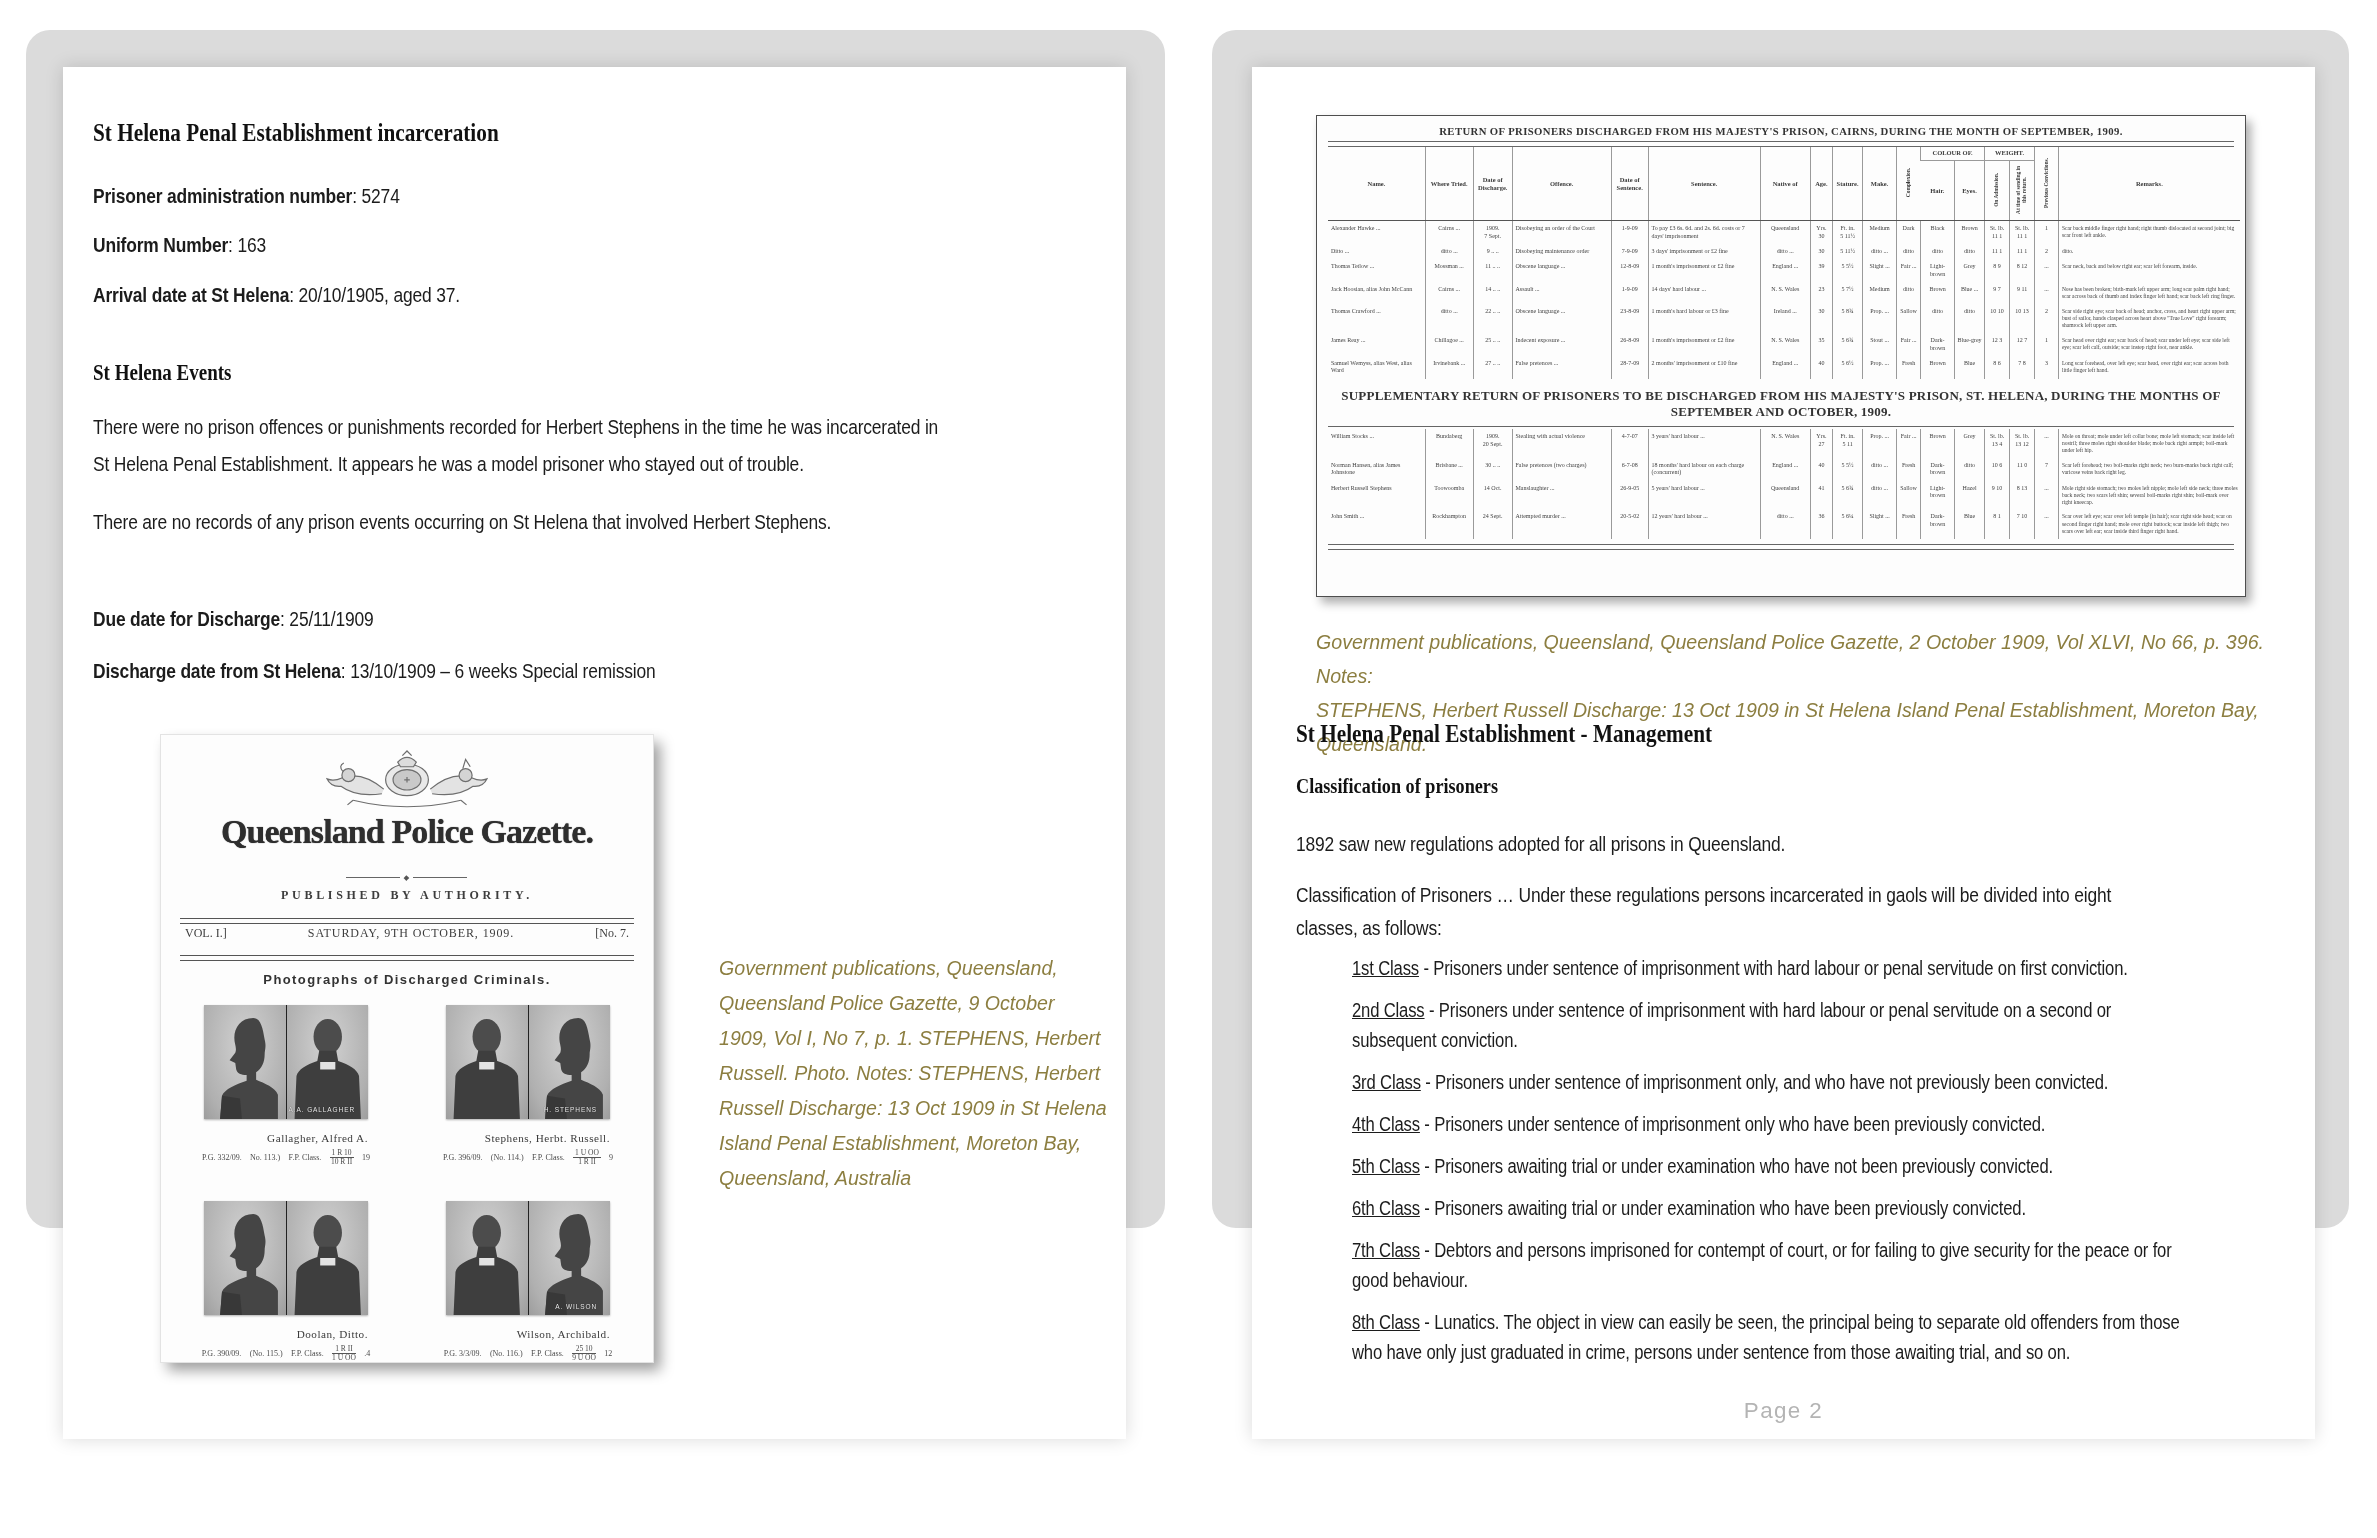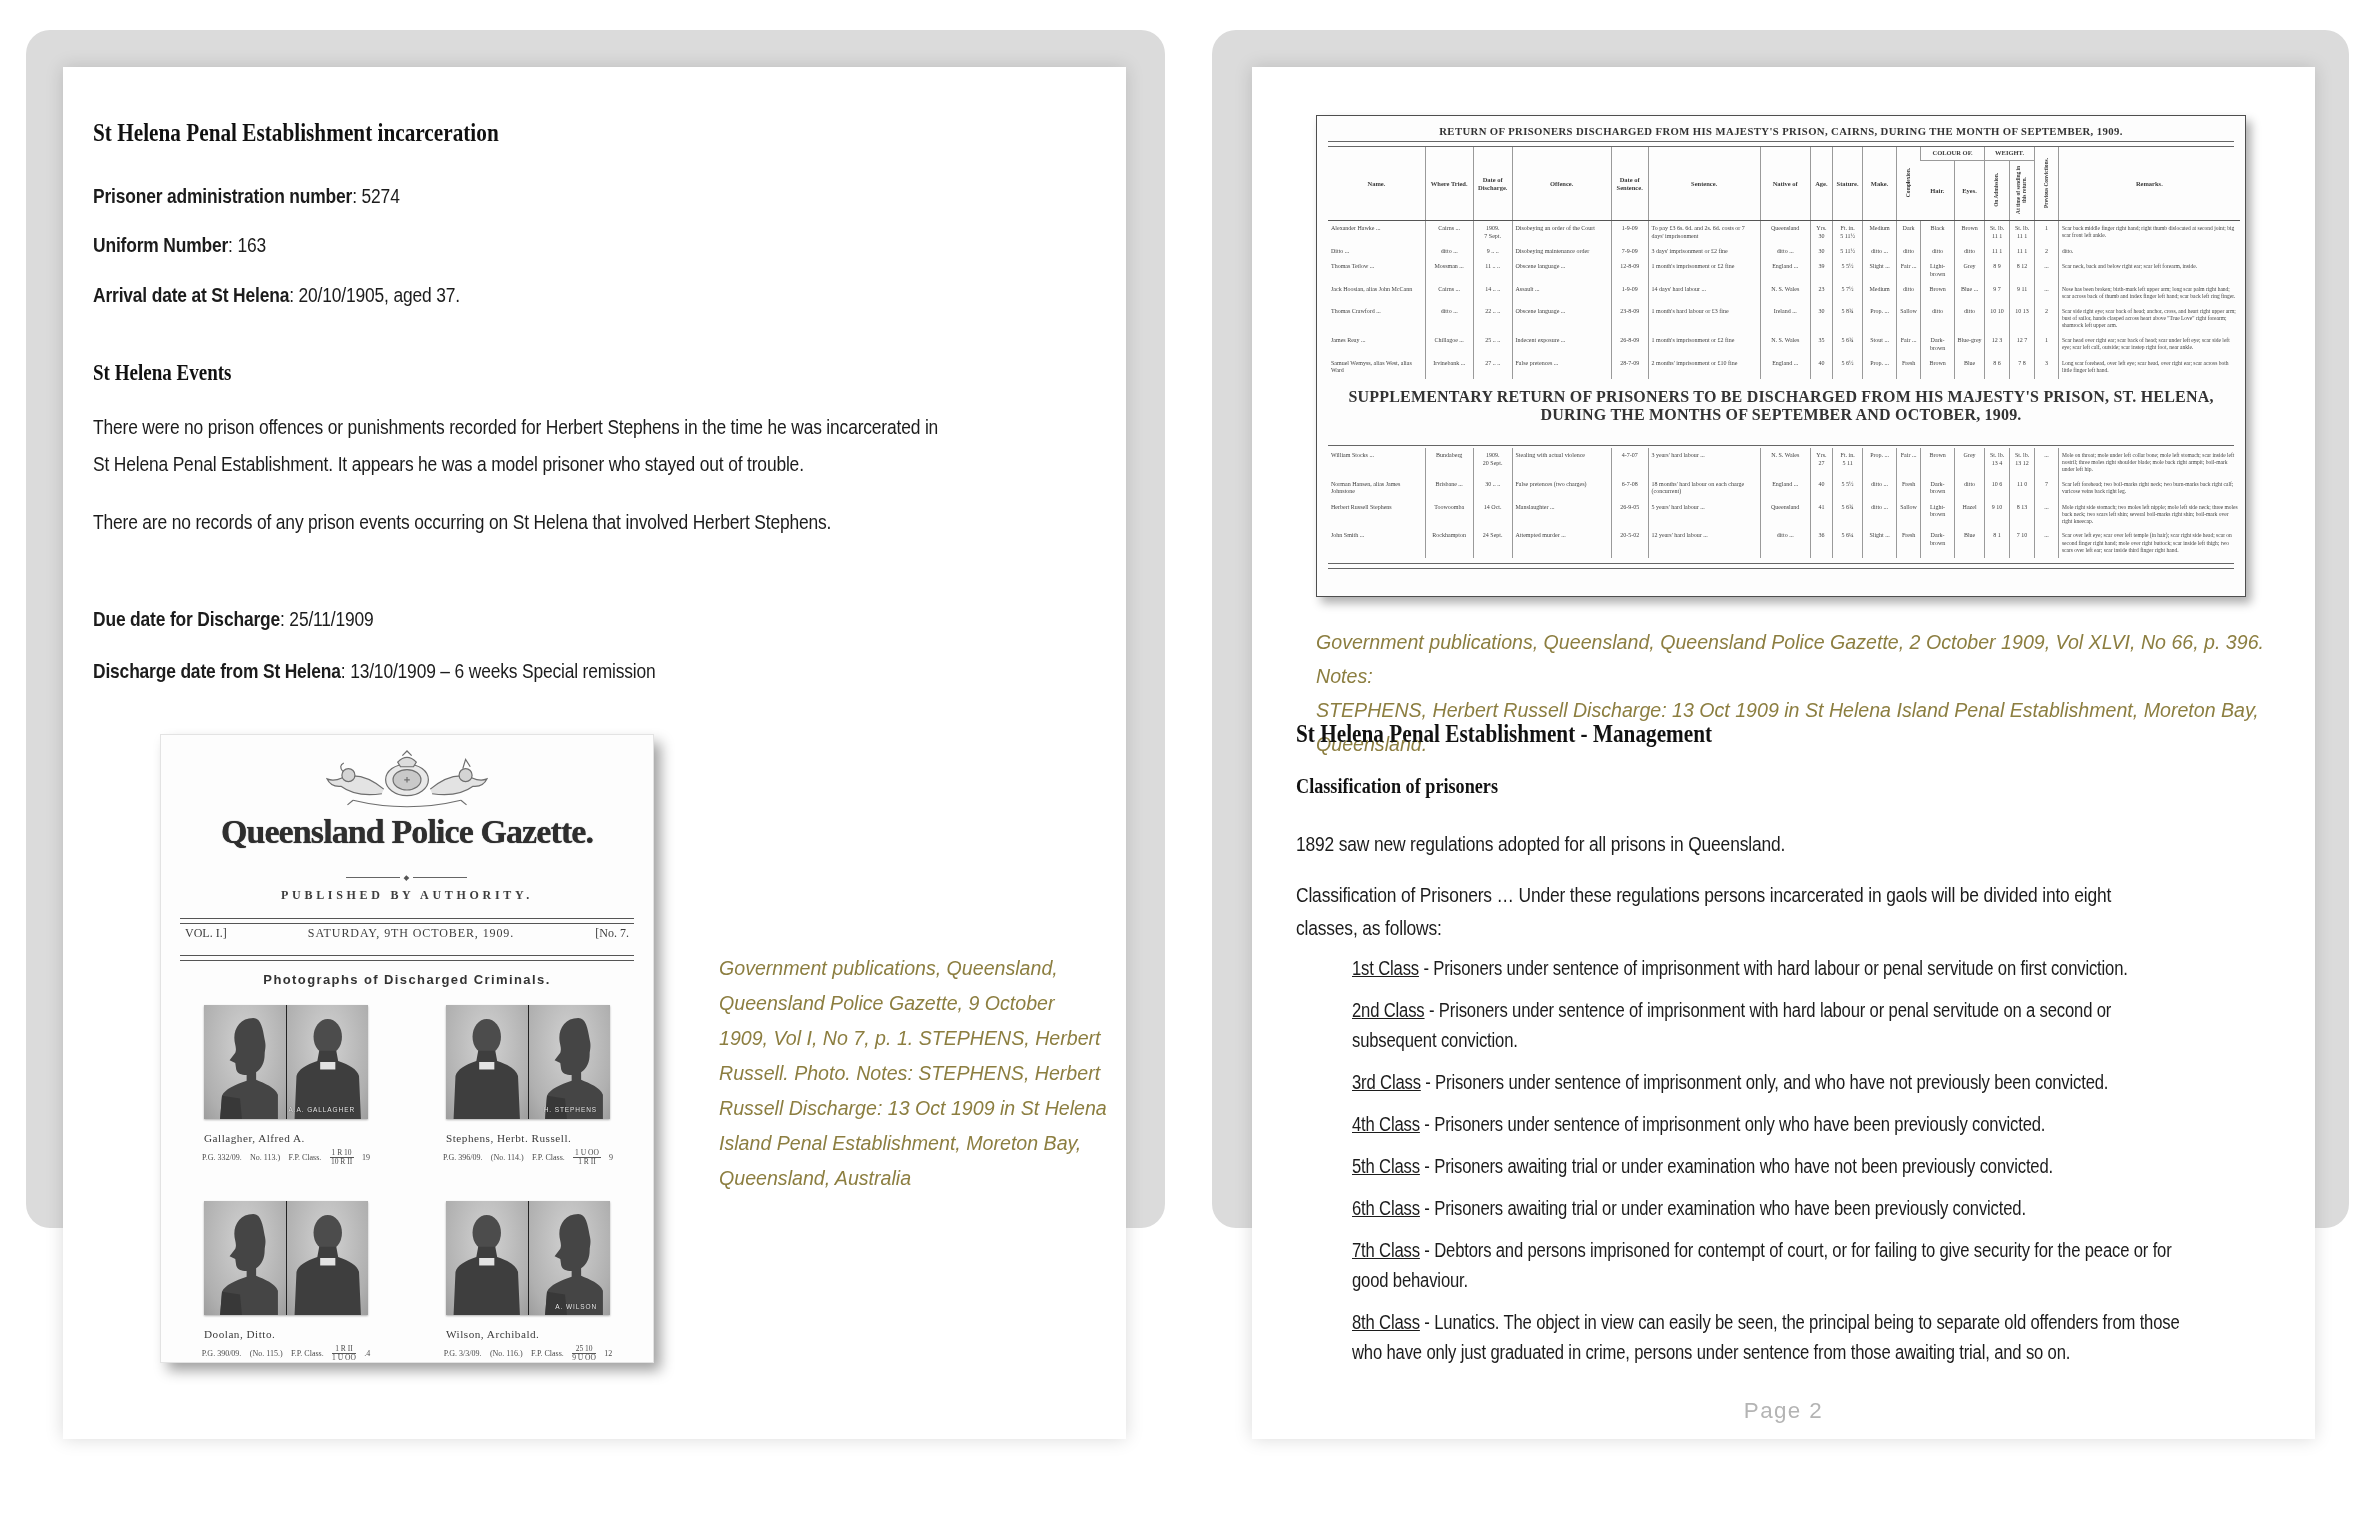--- a/index.html
+++ b/index.html
@@ -53,21 +53,21 @@
   .mug-grid{position:absolute;left:43px;top:270px;width:406px;display:flex;flex-wrap:wrap;justify-content:space-between;}
   .mug{width:164px;margin-bottom:35px;}
   .mug-photo{position:relative;width:164px;height:114px;display:flex;
              background:linear-gradient(135deg,#d6d6d6,#b9b9b9);box-shadow:0 0.9px 1.9px rgba(0,0,0,0.3);}
   .mug-panel{width:50%;height:100%;position:relative;overflow:hidden;
              background:radial-gradient(ellipse at 50% 35%,#d2d2d2 0%,#b0b0b0 75%,#9d9d9d 100%);}
   .mug-panel.p2{border-left:1.9px solid #222;}
   .mug-panel svg{position:absolute;inset:0;width:100%;height:100%;}
   .mug-onlabel{position:absolute;bottom:5.6px;right:13px;font-size:6.5px;letter-spacing:0.9px;color:#f2f2f2;
                font-family:"Liberation Sans",sans-serif;text-shadow:0 0 0.9px #000;}
-  .mug-name{margin-top:13px;text-align:left;font-size:11.2px;color:#3a3a3a;letter-spacing:0.5px;}
+  .mug-name{margin-top:13px;text-align:right;font-size:11.2px;color:#3a3a3a;letter-spacing:0.5px;}
   .mug-meta{margin-top:4.7px;display:flex;justify-content:center;align-items:center;gap:8.4px;
             font-size:8px;color:#4a4a4a;white-space:nowrap;}
   .frac{display:inline-flex;flex-direction:column;text-align:center;line-height:1.1;font-size:7.5px;}
   .frac span:first-child{border-bottom:0.9px solid #555;padding:0 1.9px;}
 
   
   #p2-caption{left:64px;top:558px;width:951px;font-size:19.6px;line-height:34px;}
   #p2-heading{left:44px;top:653px;font-size:25px;}
   #p2-sub{left:44px;top:707px;font-size:21.4px;}
   #p2-para1{left:44px;top:758px;}
@@ -89,22 +89,22 @@
               border-left:0.9px solid #9a9a9a;line-height:1.2;}
   table.rt th:first-child, table.rt td:first-child{border-left:none;}
   table.rt thead th{border-bottom:0.9px solid #555;}
   table.rt .grp{border-bottom:0.9px solid #9a9a9a;}
   table.rt td{font-size:6px;color:#3f3f3f;padding:3.7px 1.9px;vertical-align:top;text-align:center;
               border-left:0.9px solid #9a9a9a;line-height:1.3;white-space:pre-line;overflow:hidden;}
   table.rt td:nth-child(1),table.rt td:nth-child(4),table.rt td:nth-child(6){text-align:left;padding-left:2.8px;}
   table.rt td:nth-child(17){text-align:left;font-size:5.5px;padding-left:2.8px;}
   .vspan{display:inline-block;writing-mode:vertical-rl;transform:rotate(180deg);font-size:5.4px;
          max-height:52px;line-height:1.1;}
-  .scan-supp-title{text-align:center;font-size:16px;font-weight:bold;letter-spacing:0.2px;color:#333;
-                   margin:9.3px 0 1.9px 0;border-bottom:0.9px solid #666;padding-bottom:21px;}
+  .scan-supp-title{text-align:center;font-size:13px;font-weight:bold;letter-spacing:0.2px;color:#333;
+                   margin:9.3px 0 1.9px 0;border-bottom:0.9px solid #666;padding-bottom:6px;}
   .scan-endrule{height:3.7px;border-top:0.9px solid #666;border-bottom:0.9px solid #666;margin-top:5.6px;}
 </style>
 </head>
 <body>
 
 <div class="stage">
 
   <div class="card" id="card1">
     <div class="sheet">
 

